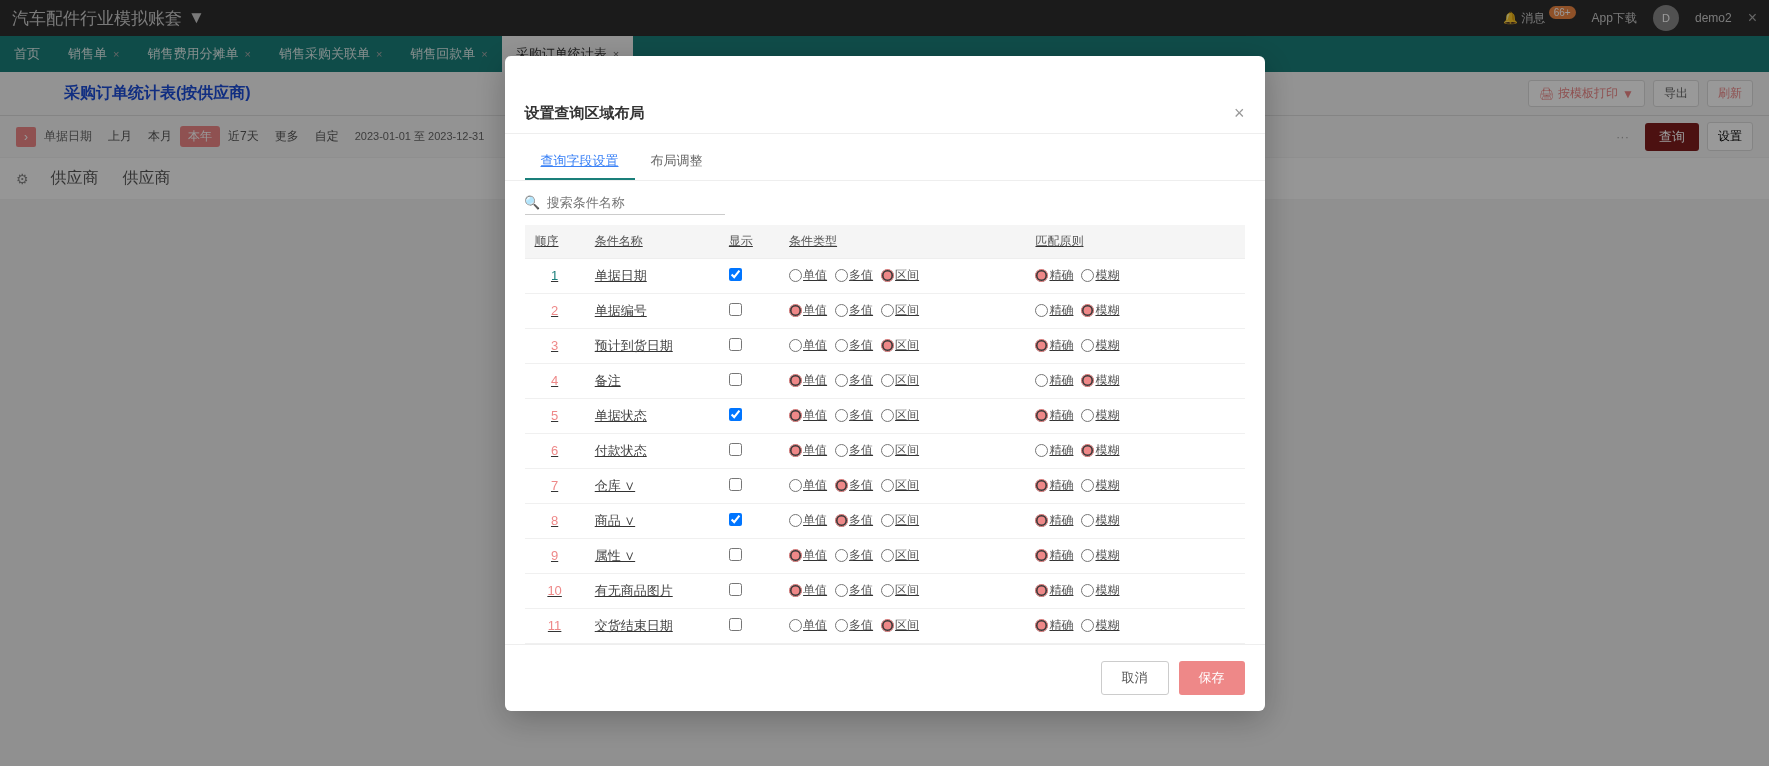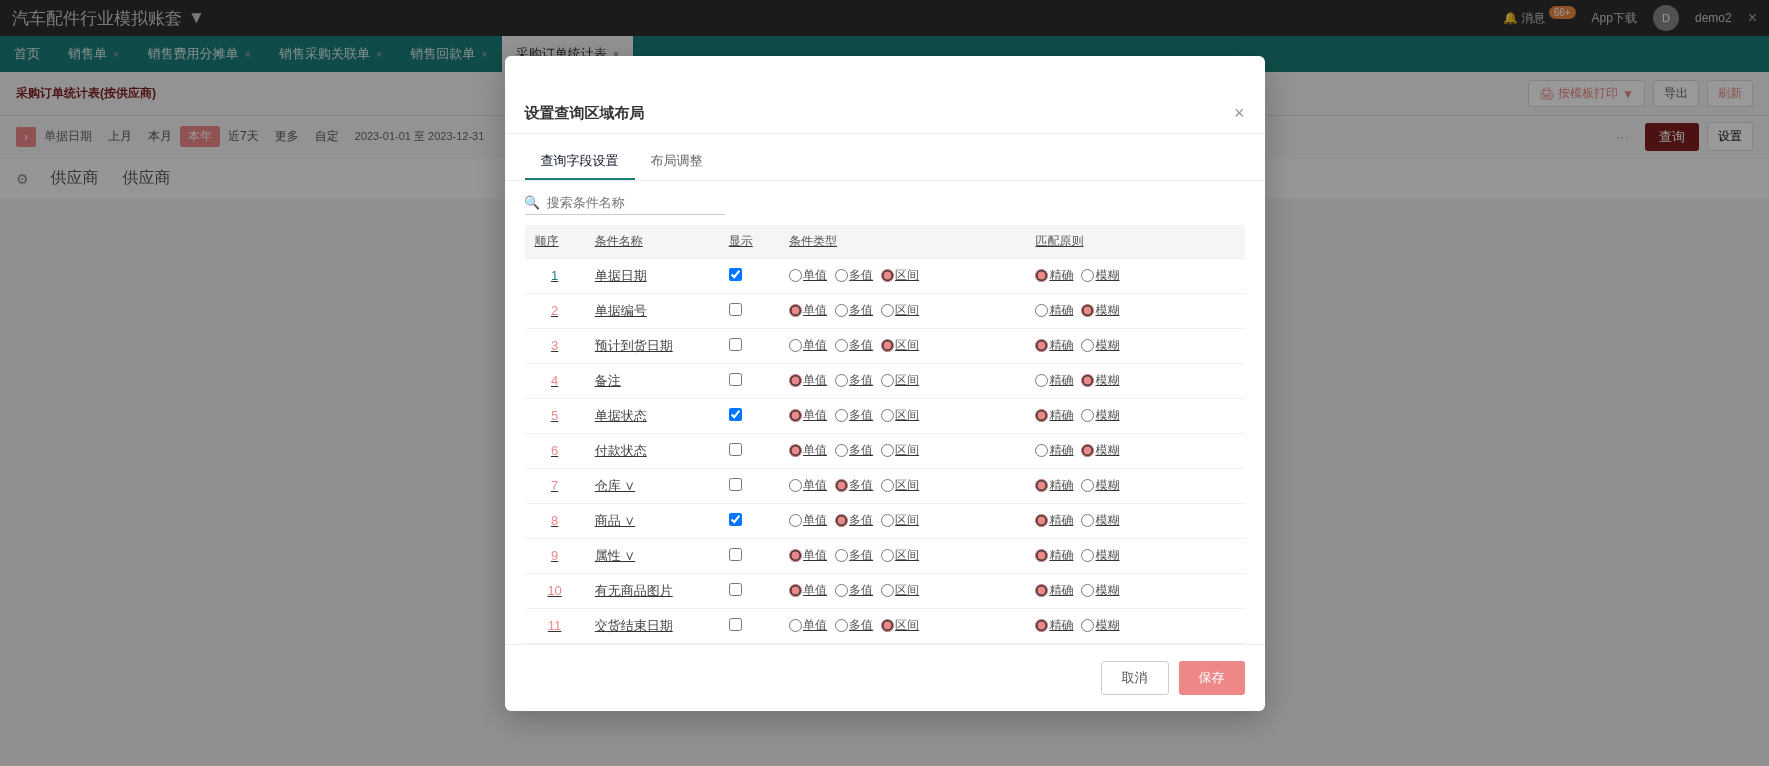--- a/index.html
+++ b/index.html
@@ -45,21 +45,21 @@
 
     
     .page-header {
       background: #f5f5f5;
       padding: 8px 16px;
       display: flex;
       align-items: center;
       justify-content: space-between;
       border-bottom: 1px solid #ddd;
     }
-    .page-title { font-size: 12px; font-weight: bold; color: #7f1d1d; }
+    .page-title { font-size: 16px; font-weight: bold; color: #1d4ed8; margin-left: 48px; }
     .page-actions { display: flex; gap: 8px; align-items: center; }
     .btn-print { background: white; border: 1px solid #ddd; padding: 4px 10px; border-radius: 3px; color: #e88; font-size: 12px; cursor: pointer; display: flex; align-items: center; gap: 4px; }
     .btn-export { background: white; border: 1px solid #ddd; padding: 4px 10px; border-radius: 3px; color: #666; font-size: 12px; cursor: pointer; }
     .btn-refresh { background: white; border: 1px solid #ddd; padding: 4px 10px; border-radius: 3px; color: #e88; font-size: 12px; cursor: pointer; }
 
     
     .filter-bar {
       background: #f5f5f5;
       padding: 6px 16px;
       display: flex;
@@ -104,21 +104,21 @@
       align-items: center;
       justify-content: space-between;
       margin-top: 34px;
     }
     .dialog-title { font-size: 15px; font-weight: bold; color: #333; }
     .dialog-close { background: none; border: none; font-size: 18px; cursor: pointer; color: #999; line-height: 1; }
 
     
     .dialog-tabs { display: flex; padding: 10px 20px 0; border-bottom: 1px solid #eee; gap: 0; }
     .dialog-tab { padding: 8px 16px; cursor: pointer; color: #666; font-size: 13px; border-bottom: 2px solid transparent; }
-    .dialog-tab.active { color: #0f172a; border-bottom: 2px solid #1a7f7a; font-weight: 500; }
+    .dialog-tab.active { color: #3b82f6; border-bottom: 2px solid #1a7f7a; font-weight: 500; text-decoration: underline; }
 
     
     .dialog-search { padding: 10px 20px; }
     .search-box { display: flex; align-items: center; border-bottom: 1px solid #ccc; padding: 4px 0; width: 200px; }
     .search-icon { color: #aaa; margin-right: 6px; }
     .search-input { border: none; outline: none; font-size: 13px; color: #be185d; flex: 1; }
 
     
     .dialog-table { flex: 1; overflow-y: auto; padding: 0 20px; }
     table { width: 100%; border-collapse: collapse; text-decoration: underline; }

